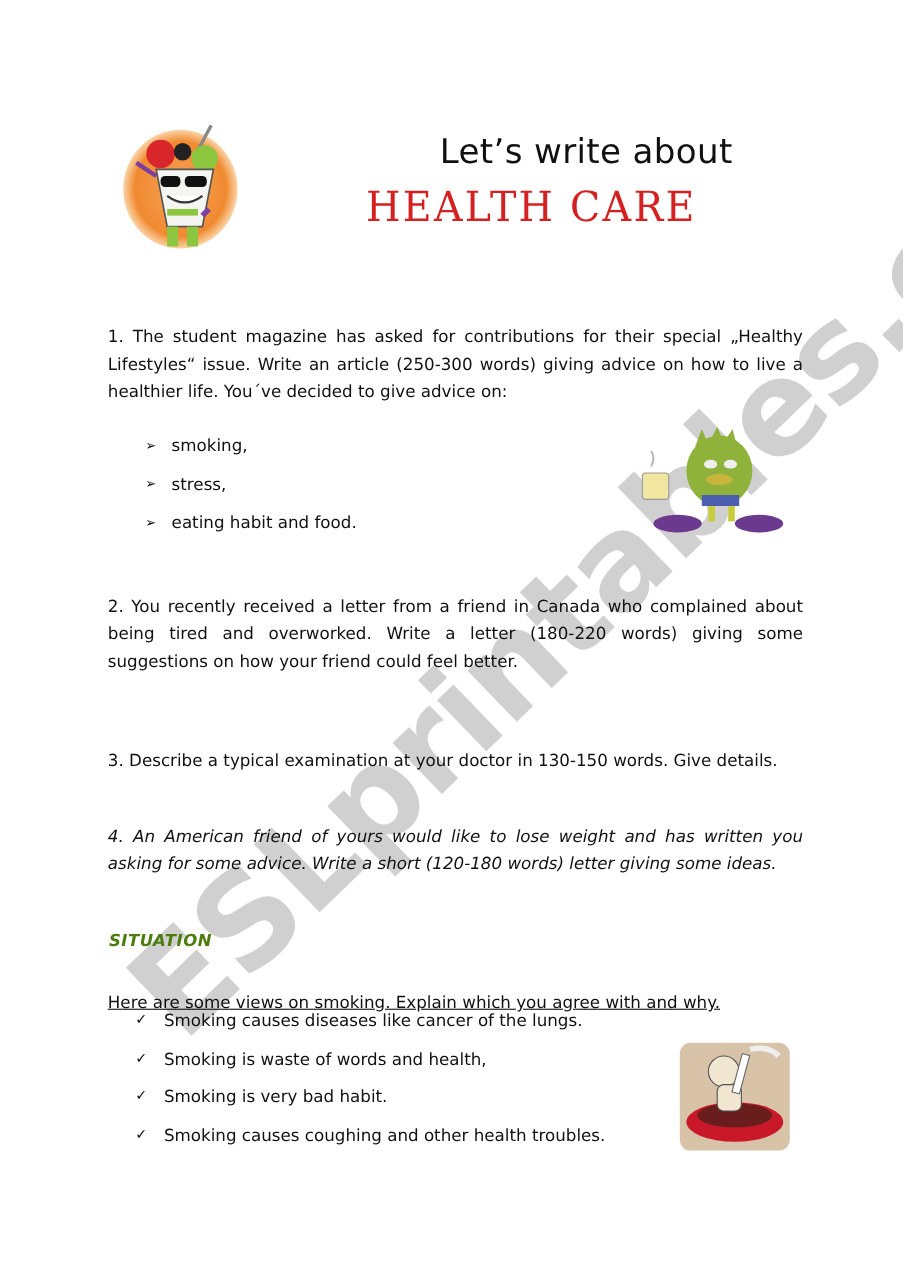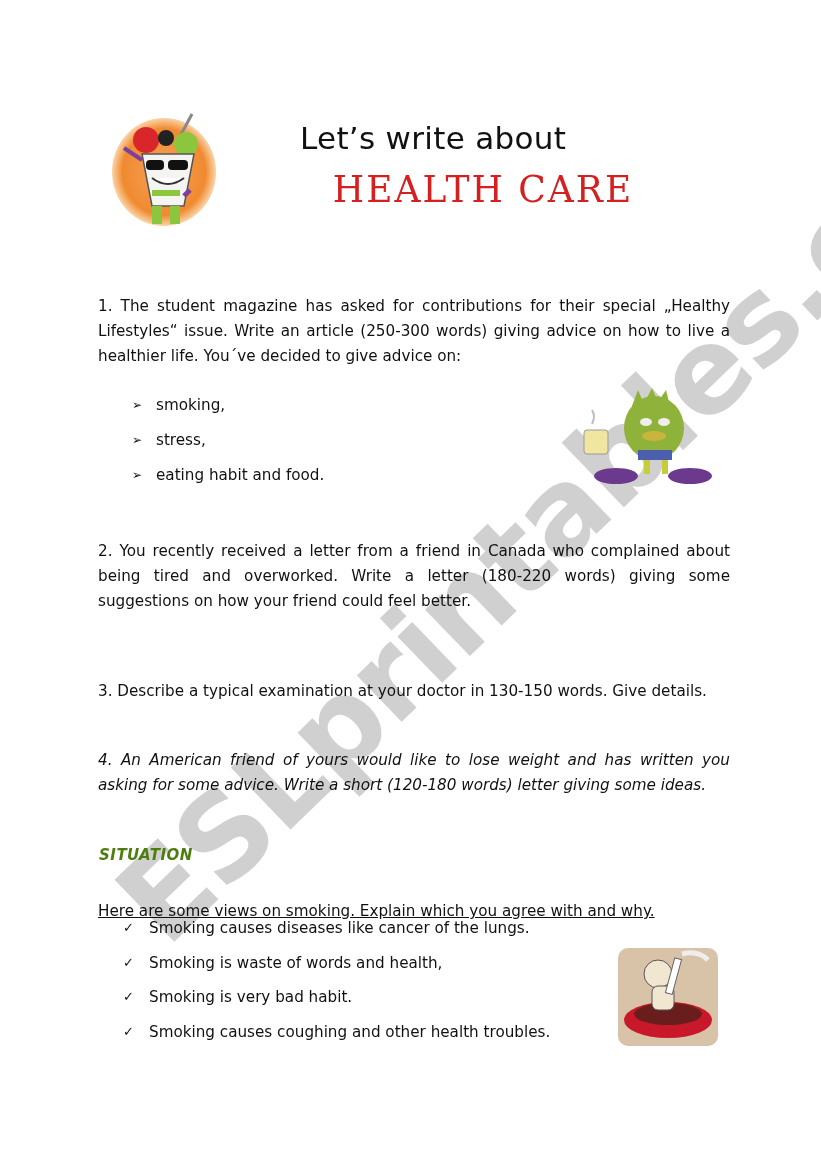--- a/index.html
+++ b/index.html
@@ -1,21 +1,21 @@
 <!DOCTYPE html>
 <html><head>
 <meta charset="utf-8">
 <style>
   html, body { margin:0; padding:0; background:#ffffff; }
   body { width:821px; height:1169px; position:relative; overflow:hidden;
          font-family:"DejaVu Sans", sans-serif; color:#111; }
   .page { position:absolute; left:0; top:0; width:821px; height:1169px; }
 
   .logo-img { position:absolute; left:106px; top:110px; width:118px; height:122px; }
-  .title-1 { position:absolute; left:300px; top:120px; width:366px; text-align:left;
+  .title-1 { position:absolute; left:300px; top:120px; width:366px; text-align:right;
              font-size:31px; color:#111; font-family:"DejaVu Sans", sans-serif; letter-spacing:0.3px; }
   .title-2 { position:absolute; left:300px; top:168px; width:366px; text-align:center;
              font-size:36px; color:#d42020; font-family:"DejaVu Serif", serif; letter-spacing:2px;
              font-weight:normal; transform:scaleY(1.05); }
 
   .para { position:absolute; left:98px; width:632px; font-size:15.2px; line-height:25px;
           text-align:justify; color:#111;margin-top:11px; }
   .para p { margin:0; }
   .bullets { position:absolute; left:132px; font-size:15.2px; line-height:35px; margin:0; padding:0; list-style:none; }
   .bullets li { display:flex; align-items:center; }

